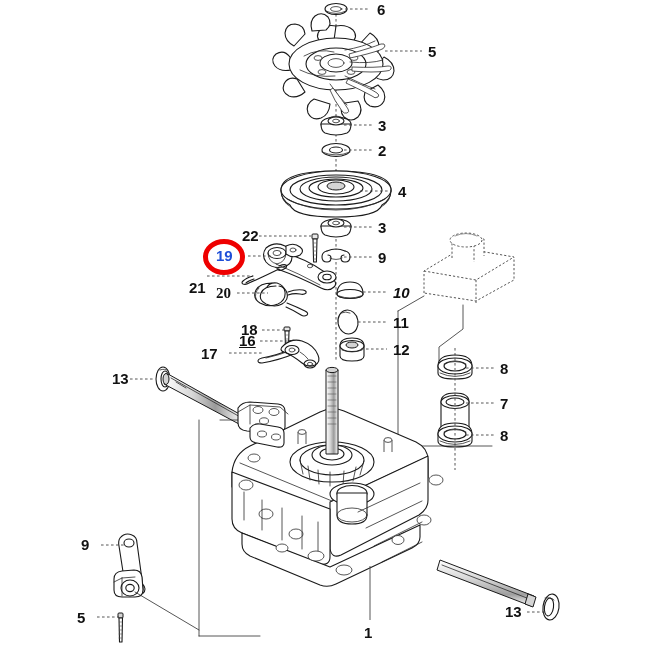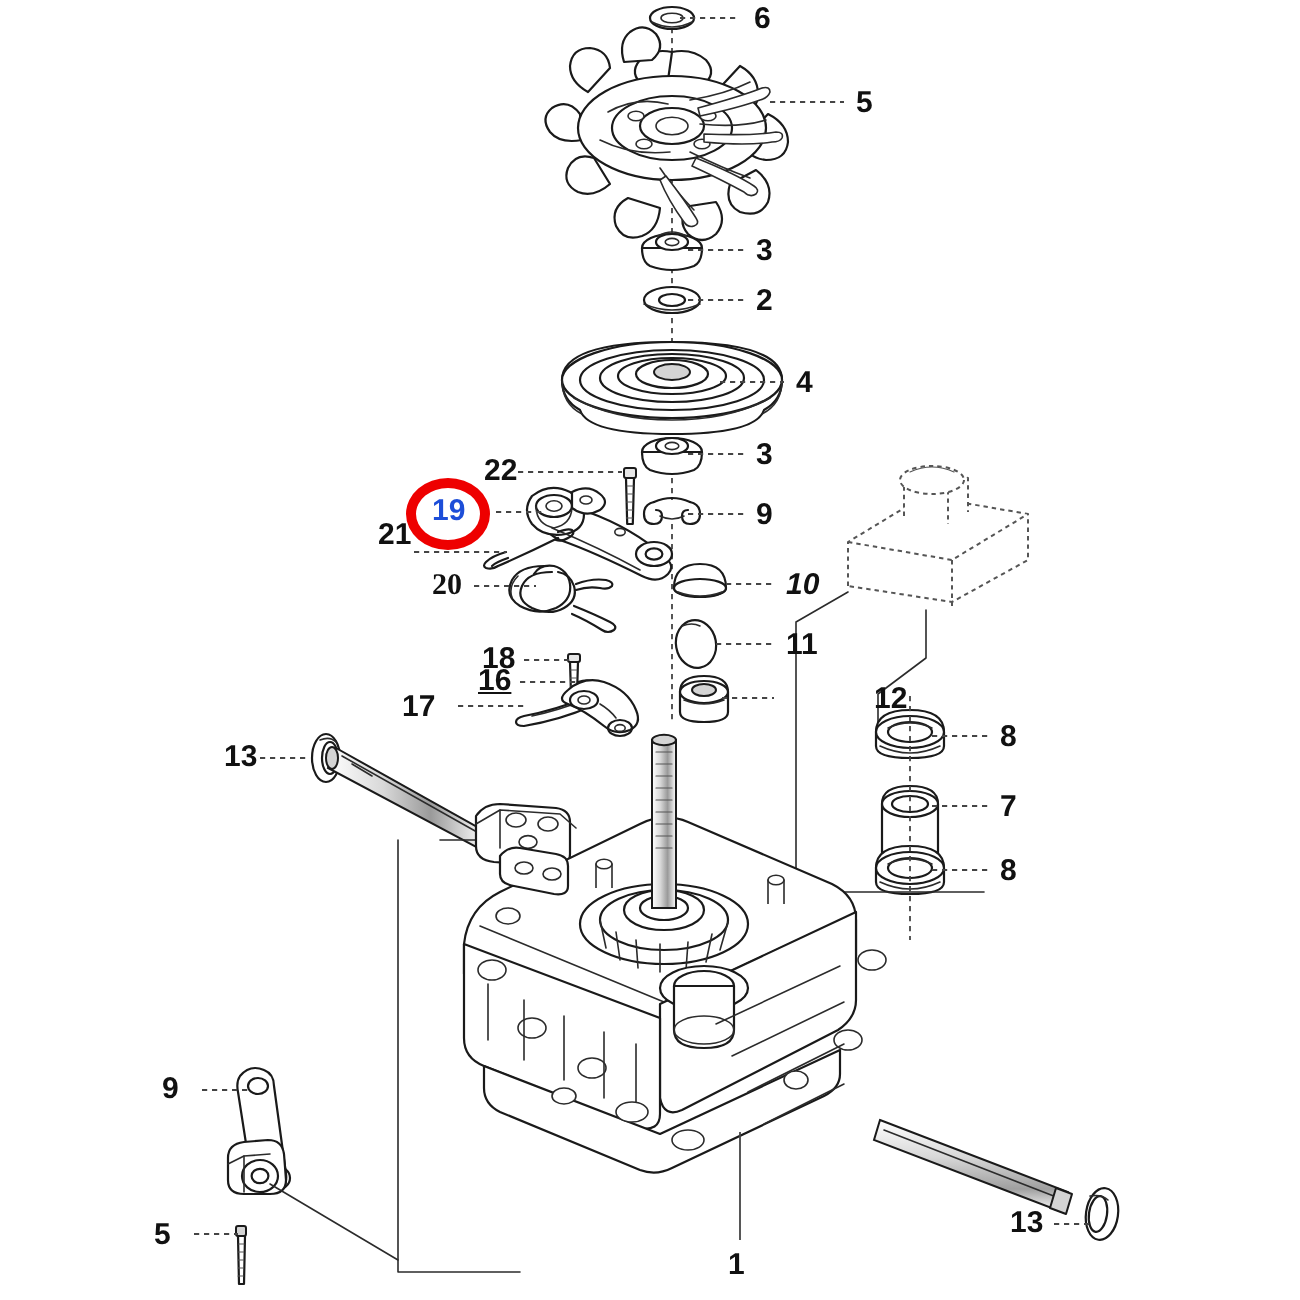--- a/index.html
+++ b/index.html
@@ -443,25 +443,25 @@
 
   <span class="callout-label" style="left:377px;top:2px;">6</span>
   <span class="callout-label" style="left:428px;top:44px;">5</span>
   <span class="callout-label" style="left:378px;top:118px;">3</span>
   <span class="callout-label" style="left:378px;top:143px;">2</span>
   <span class="callout-label" style="left:398px;top:184px;">4</span>
   <span class="callout-label" style="left:378px;top:220px;">3</span>
   <span class="callout-label" style="left:378px;top:250px;">9</span>
   <span class="callout-label" style="left:242px;top:228px;">22</span>
   <span class="callout-label highlight" style="left:216px;top:248px;">19</span>
-  <span class="callout-label" style="left:189px;top:260px;text-align:right;">21</span>
+  <span class="callout-label" style="left:189px;top:280px;text-align:right;">21</span>
   <span class="callout-label" style="left:216px;top:286px;font-family:Liberation Serif, serif;">20</span>
   <span class="callout-label" style="left:393px;top:285px;font-style:italic;">10</span>
   <span class="callout-label" style="left:393px;top:315px;">11</span>
-  <span class="callout-label" style="left:393px;top:342px;margin-left:44px;">12</span>
+  <span class="callout-label" style="left:393px;top:342px;">12</span>
   <span class="callout-label" style="left:500px;top:361px;">8</span>
   <span class="callout-label" style="left:500px;top:396px;">7</span>
   <span class="callout-label" style="left:500px;top:428px;">8</span>
   <span class="callout-label" style="left:241px;top:322px;">18</span>
   <span class="callout-label" style="left:239px;top:333px;text-decoration:underline;">16</span>
   <span class="callout-label" style="left:201px;top:346px;">17</span>
   <span class="callout-label" style="left:112px;top:371px;">13</span>
   <span class="callout-label" style="left:81px;top:537px;">9</span>
   <span class="callout-label" style="left:77px;top:610px;">5</span>
   <span class="callout-label" style="left:505px;top:604px;">13</span>

